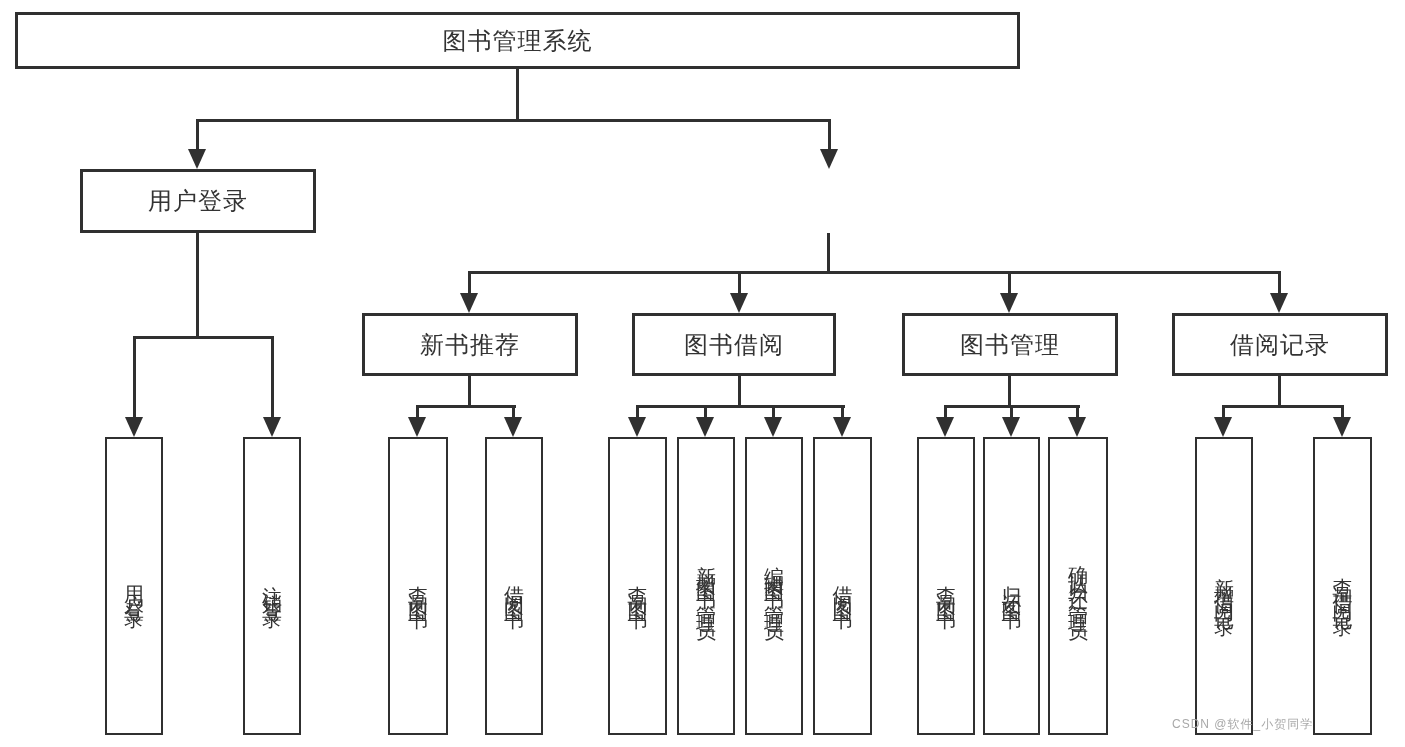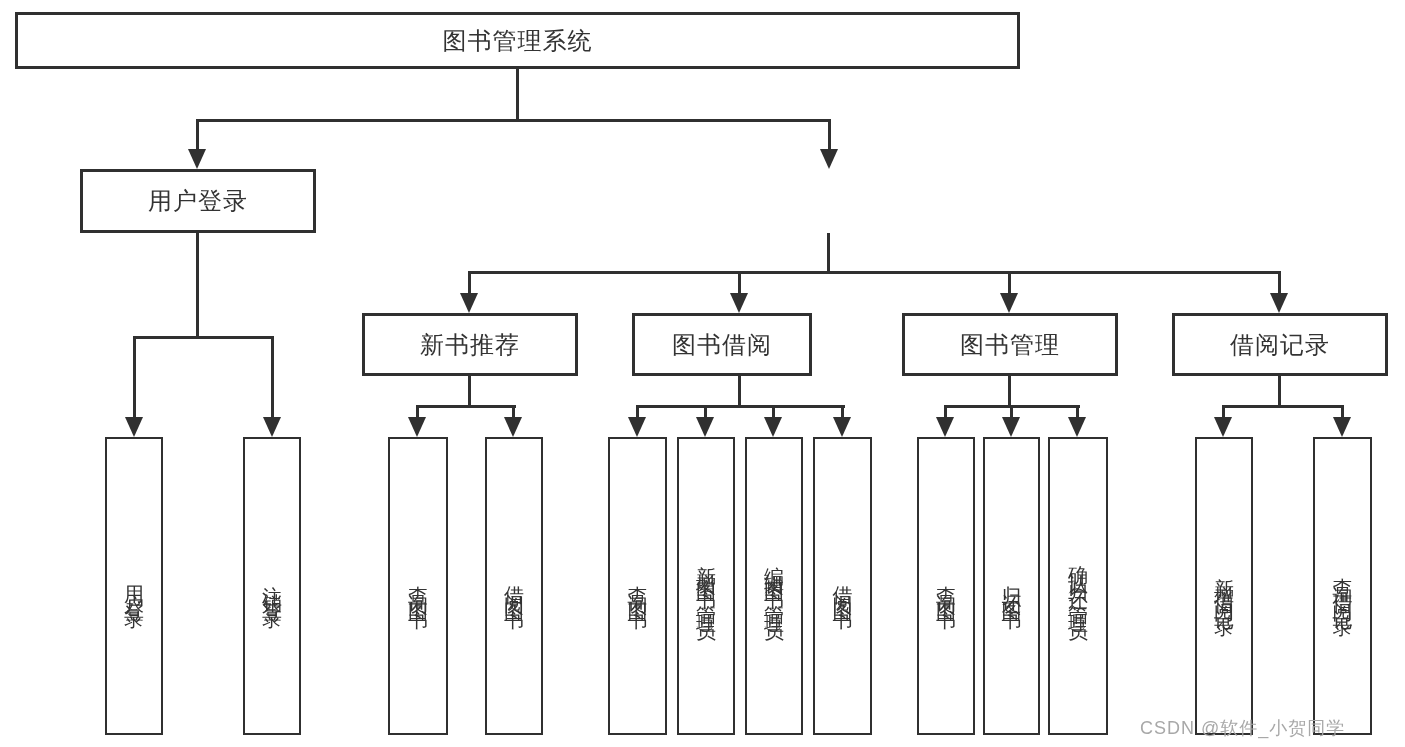--- a/index.html
+++ b/index.html
@@ -47,22 +47,22 @@
   .line{position:absolute;background:var(--line);}
   
   .arrow{
     position:absolute;width:0;height:0;
     border-left:9.5px solid transparent;
     border-right:9.5px solid transparent;
     border-top:20px solid var(--line);
   }
   .watermark{
     position:absolute;
-    left:1140px;top:716px;
-    font-size:18px;color:var(--wm);
+    left:1172px;top:716px;
+    font-size:12px;color:var(--wm);
     letter-spacing:1px;
     white-space:nowrap;
   }
 </style>
 </head>
 <body>
 
 <div id="canvas">
 
   <div class="hbox" style="left:15px;top:12px;width:1005px;height:57px;">
@@ -94,21 +94,21 @@
   <div class="line" style="left:738px;top:271px;width:3px;height:26px;"></div>
   <div class="arrow" style="left:730px;top:293px;"></div>
   <div class="line" style="left:1008px;top:271px;width:3px;height:26px;"></div>
   <div class="arrow" style="left:1000px;top:293px;"></div>
   <div class="line" style="left:1278px;top:271px;width:3px;height:26px;"></div>
   <div class="arrow" style="left:1270px;top:293px;"></div>
 
   <div class="hbox" style="left:362px;top:313px;width:216px;height:63px;">
     <span>新书推荐</span>
   </div>
-  <div class="hbox" style="left:632px;top:313px;width:180px;height:63px;">
+  <div class="hbox" style="left:632px;top:313px;width:204px;height:63px;">
     <span>图书借阅</span>
   </div>
   <div class="hbox" style="left:902px;top:313px;width:216px;height:63px;">
     <span>图书管理</span>
   </div>
   <div class="hbox" style="left:1172px;top:313px;width:216px;height:63px;">
     <span>借阅记录</span>
   </div>
 
   <div class="line" style="left:468px;top:375px;width:3px;height:33px;"></div>

